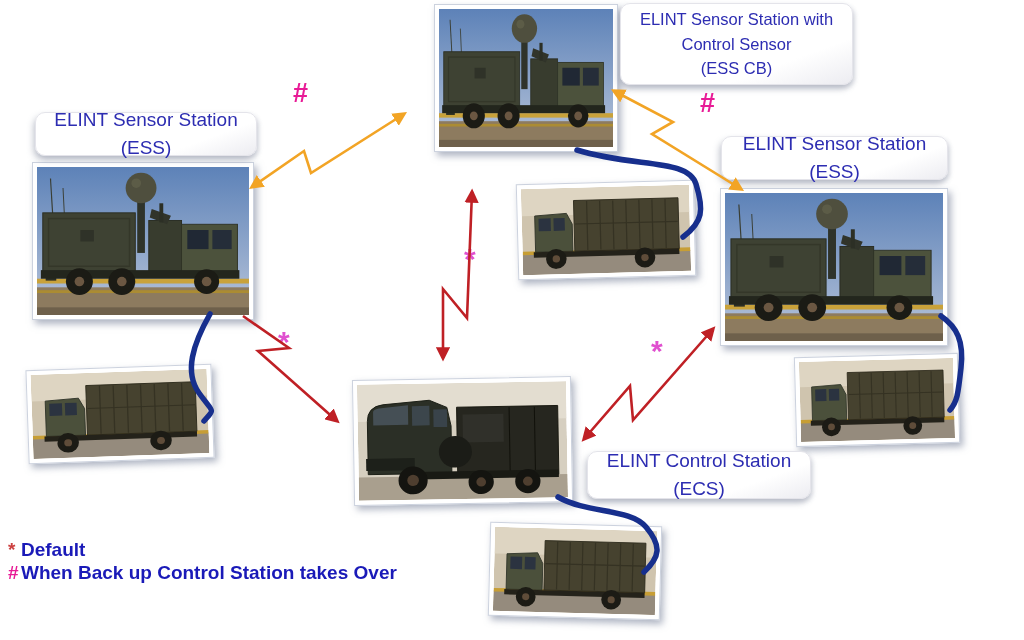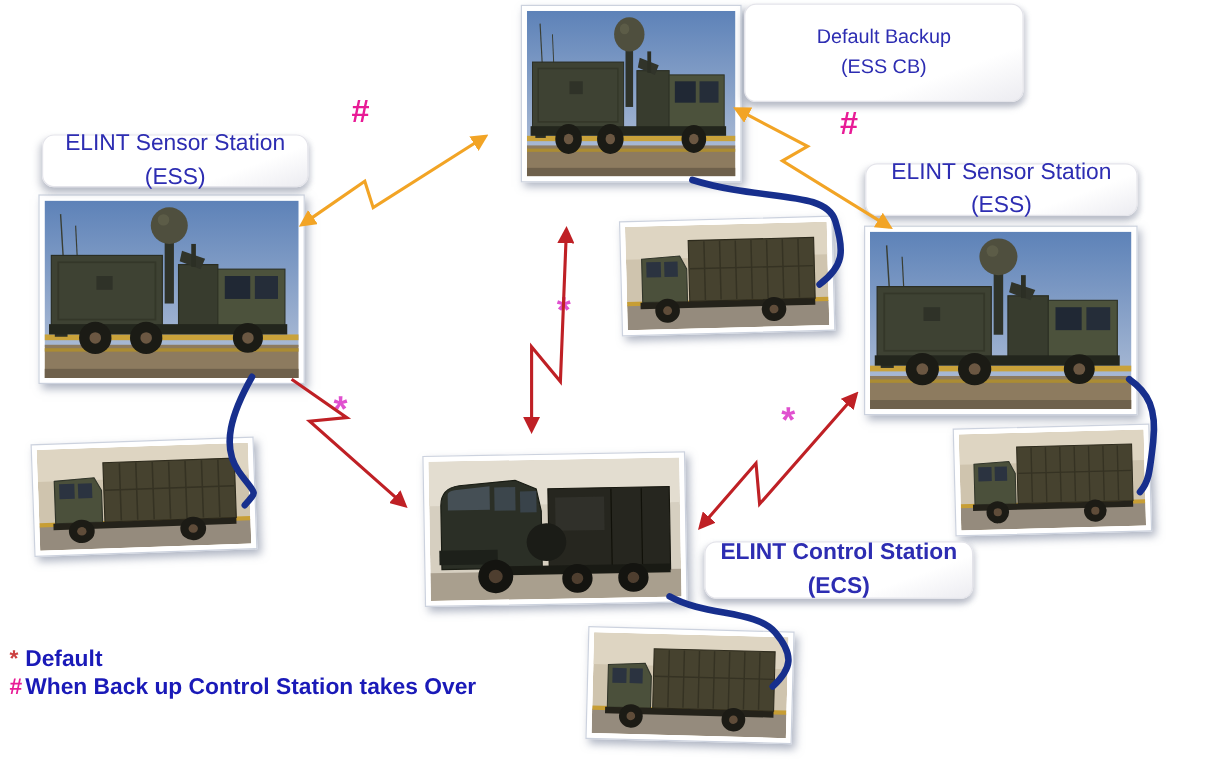--- a/index.html
+++ b/index.html
@@ -170,34 +170,35 @@
   </div>
 
   <div class="photo" style="left:489px;top:524px;width:172px;height:94px;transform:rotate(1.5deg)">
     <svg viewBox="0 0 180 95" preserveAspectRatio="none">
         <use href="#box-truck"></use>
       </svg>
   </div>
 
   <div class="callout big" style="left: 620px; top: 3px; width: 233px; height: 82px; color: rgb(45, 45, 178);">
     <div>
-      <div>Default Backup</div>
+      <div>ELINT Sensor Station with</div>
+      <div>Control Sensor</div>
       <div>(ESS CB)</div>
     </div>
   </div>
 
   <div class="callout" style="left: 35px; top: 112px; width: 222px; height: 44px; color: rgb(45, 45, 178);">
     <span>ELINT Sensor Station (ESS)</span>
   </div>
 
   <div class="callout" style="left: 721px; top: 136px; width: 227px; height: 44px; color: rgb(45, 45, 178);">
     <span>ELINT Sensor Station (ESS)</span>
   </div>
 
-  <div class="callout" style="left: 587px; top: 451px; width: 224px; height: 48px; color: rgb(45, 45, 178); font-weight: bold;">
+  <div class="callout" style="left: 587px; top: 451px; width: 224px; height: 48px; color: rgb(45, 45, 178);">
     <span>ELINT Control Station (ECS)</span>
   </div>
 
   <span class="marker-sym hash" style="left: 293px; top: 80px; color: rgb(232, 27, 150);">#</span>
   <span class="marker-sym hash" style="left: 700px; top: 90px; color: rgb(232, 27, 150);">#</span>
   <span class="marker-sym star" style="left: 278px; top: 327px; color: rgb(224, 80, 207);">*</span>
   <span class="marker-sym star" style="left: 464px; top: 244px; color: rgb(224, 80, 207);">*</span>
   <span class="marker-sym star" style="left: 651px; top: 336px; color: rgb(224, 80, 207);">*</span>
 
   <div id="legend">

